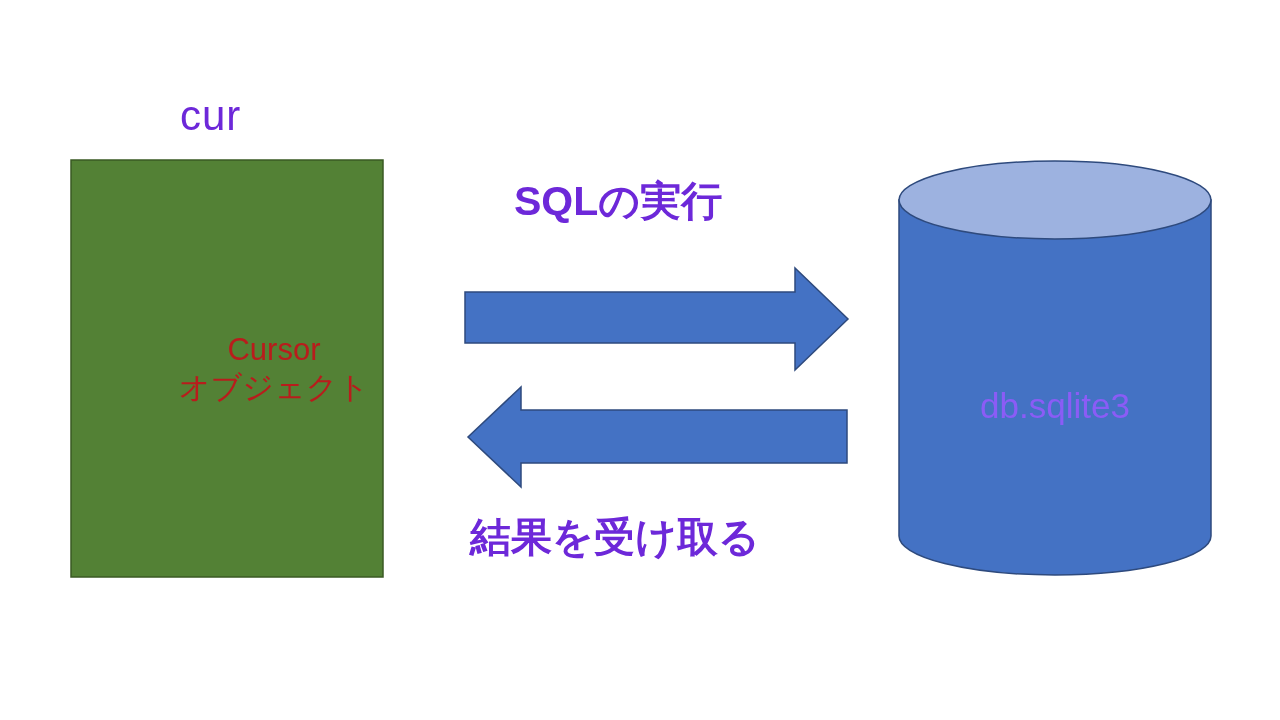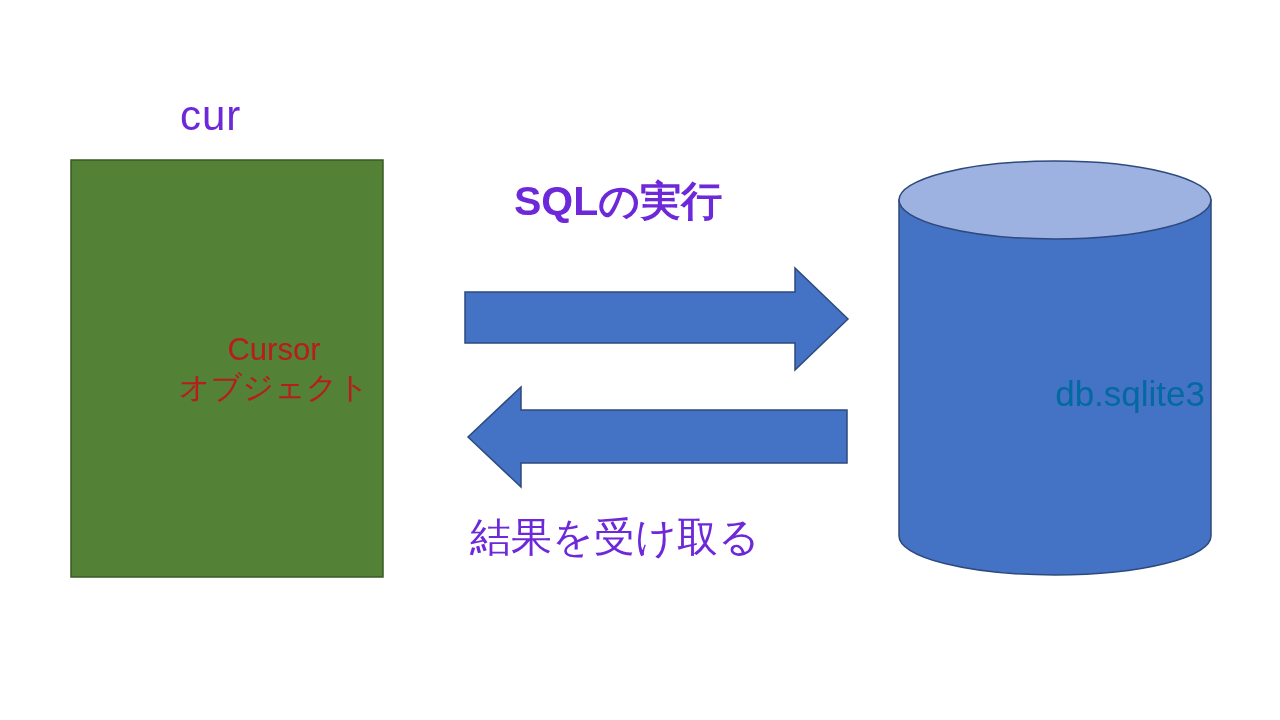--- a/index.html
+++ b/index.html
@@ -49,28 +49,28 @@
     left: 514px;
     top: 168px;
     font-size: 41px;
     font-weight: 700;
     margin-top: 6px;
   }
   .arrow-label-bottom {
     left: 470px;
     top: 510px;
     font-size: 41px;
-    font-weight: 400;
+    font-weight: 700;
   }
   .db-label {
     left: 905px;
-    top: 374px;
+    top: 386px;
     width: 300px;
-    text-align: right;
-    color: #0369a1;
+    text-align: center;
+    color: #8b5cf6;
     font-size: 35px;
     font-weight: 400;
   }
 </style>
 </head>
 <body>
 
 <div class="canvas">
 
   <svg class="layer" viewBox="0 0 1280 720" aria-hidden="true">

